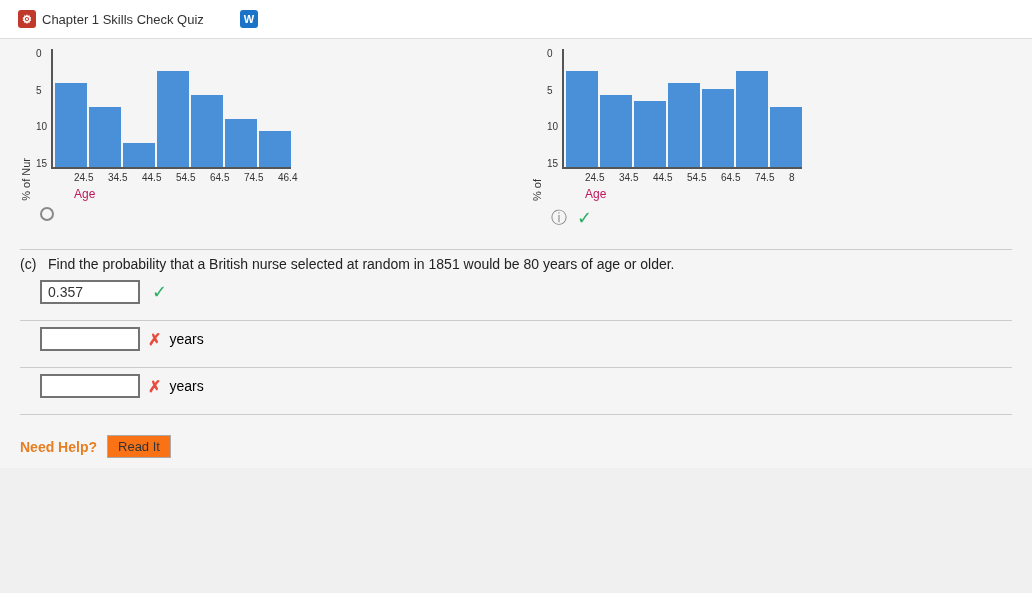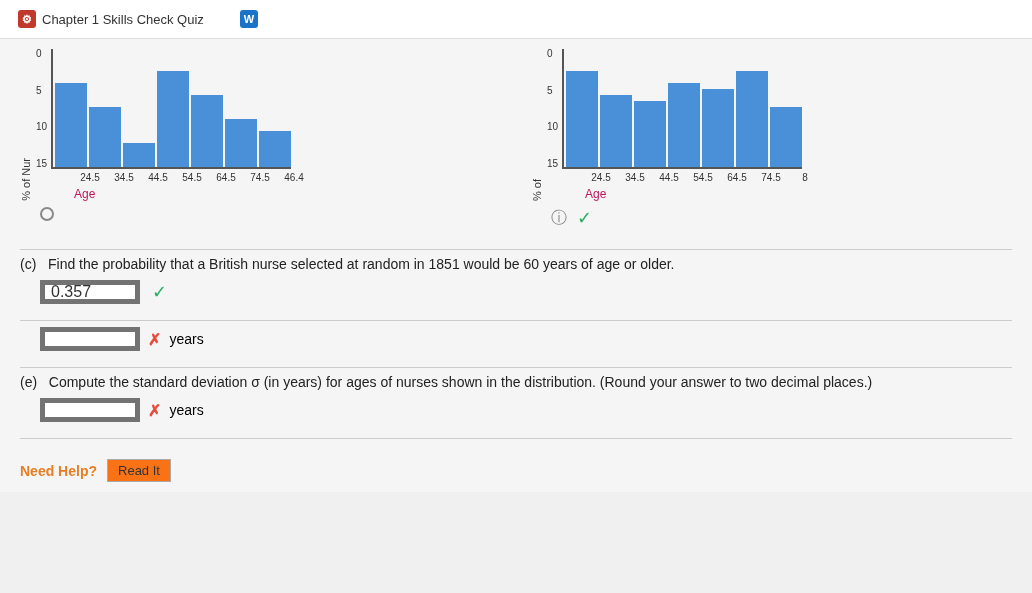--- a/index.html
+++ b/index.html
@@ -136,21 +136,20 @@
       gap: 2px;
       margin-left: 0;
       padding-left: 38px;
       font-size: 10px;
       color: #333;
       margin-top: 3px;
     }
 
     .x-label {
       width: 32px;
-      text-align: center;
     }
 
     .x-axis-title {
       text-align: center;
       font-size: 12px;
       color: #be185d;
       margin-top: 4px;
       margin-left: 38px;
     }
 
@@ -187,26 +186,26 @@
     }
 
     .answer-row {
       display: flex;
       align-items: center;
       gap: 8px;
       margin-left: 20px;
     }
 
     .answer-input {
-      border: 5px solid #737373;
+      border: 2px solid #737373;
       background: #fff;
       width: 100px;
       height: 24px;
       padding: 2px 6px;
-      font-size: 16px;
+      font-size: 14px;
     }
 
     .answer-input-filled {
       background: #fff;
       color: #333;
     }
 
     .need-help-row {
       display: flex;
       align-items: center;
@@ -334,45 +333,41 @@
       </div>
     </div>
 
   </div>
 
   <hr class="divider-line">
 
   <div class="question-section">
     <div class="question-text">
       <span>(c)</span>
-      &nbsp;&nbsp;<span>Find the probability that a British nurse selected at random in 1851 would be 60 years of age or older.</span>
+      &nbsp;&nbsp;<span>Find the probability that a British nurse selected at random in 1851 would be 80 years of age or older.</span>
     </div>
     <div class="answer-row">
       <input class="answer-input answer-input-filled" type="text" value="0.357" style="">
       <span class="check-icon-green">✓</span>
     </div>
   </div>
 
   <hr class="divider-line">
 
   <div class="question-section">
     <div class="answer-row">
       <input class="answer-input" type="text" value="" style="">
       <span class="x-mark">✗</span>
       <span>years</span>
     </div>
   </div>
 
   <hr class="divider-line">
 
   <div class="question-section">
-    <div class="question-text">
-      <span>(e)</span>
-      &nbsp;&nbsp;<span>Compute the standard deviation σ (in years) for ages of nurses shown in the distribution. (Round your answer to two decimal places.)</span>
-    </div>
     <div class="answer-row">
       <input class="answer-input" type="text" value="" style="">
       <span class="x-mark">✗</span>
       <span>years</span>
     </div>
   </div>
 
   <hr class="divider-line">
 
   <div class="need-help-row">

